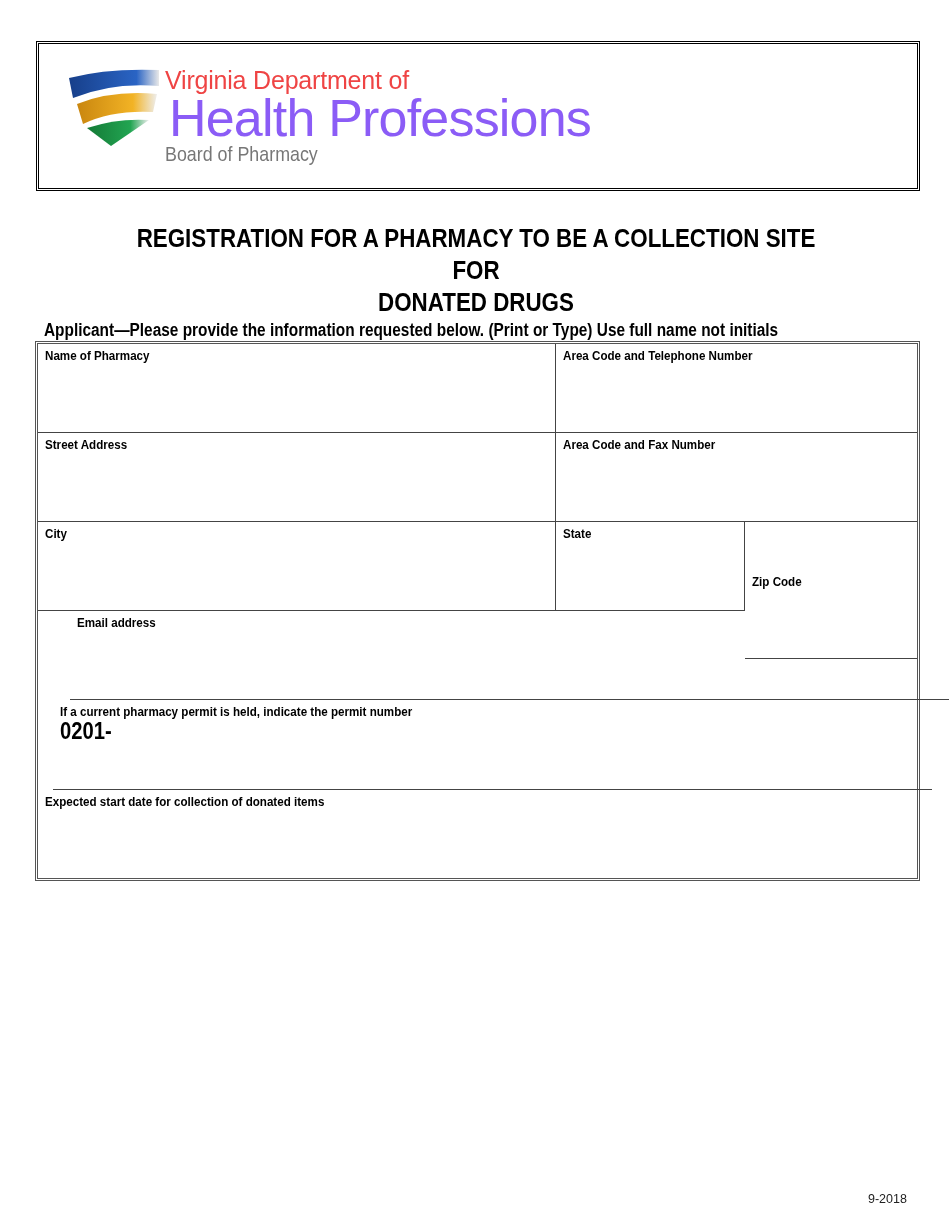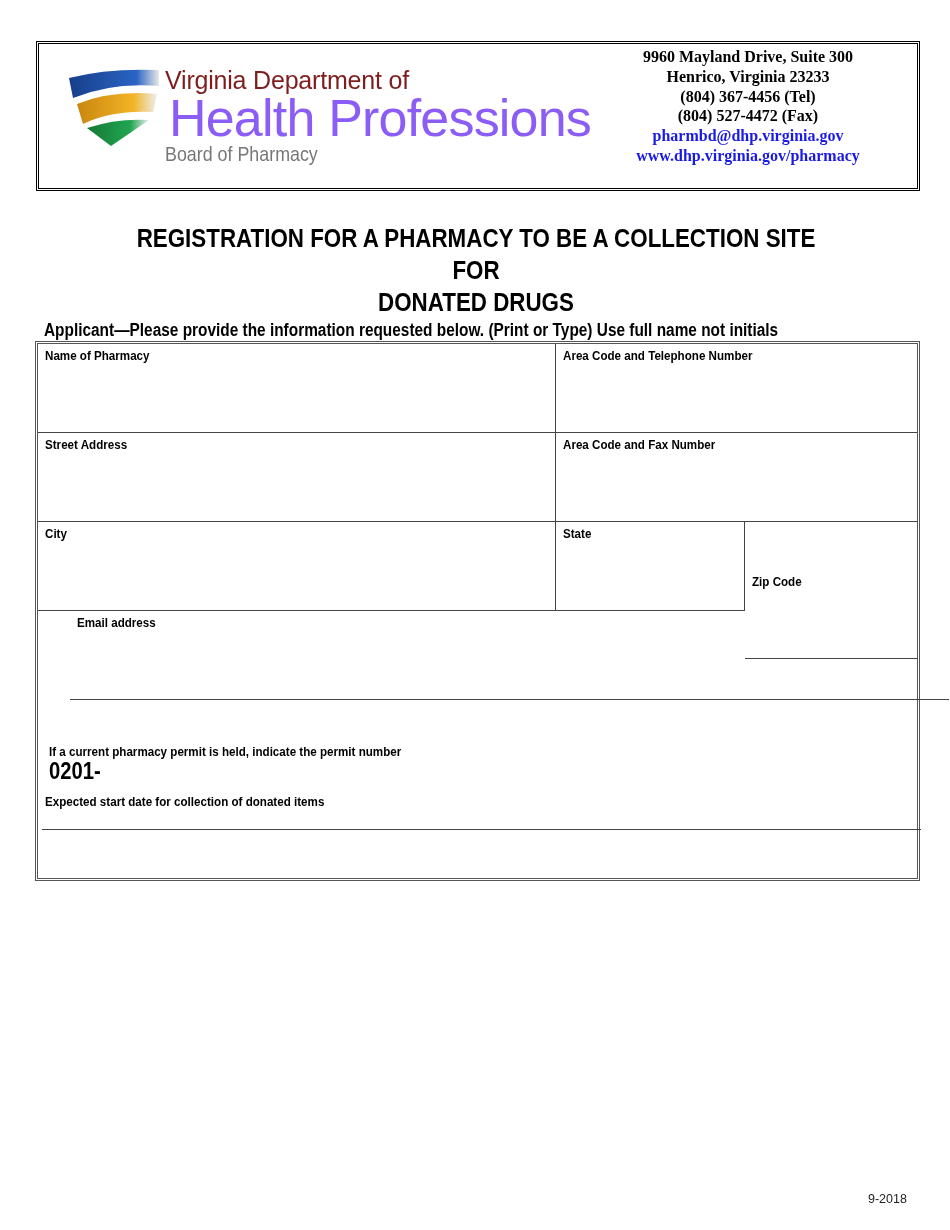--- a/index.html
+++ b/index.html
@@ -5,21 +5,21 @@
     * { box-sizing: border-box; margin: 0; padding: 0; }
     html, body { width: 950px; height: 1230px; background: #ffffff; }
     body { position: relative; font-family: "Liberation Sans", sans-serif; color: #000; }
 
     .header-box {
       position: absolute; left: 36px; top: 41px; width: 884px; height: 150px;
       border: 3px double #000;
     }
     .logo { position: absolute; left: 28px; top: 18px; width: 500px; height: 110px; }
     .logo-mark { position: absolute; left: 0; top: 2px; width: 92px; height: 82px; }
-    .logo-text-1 { position: absolute; left: 98px; top: 4px; font-size: 25px; color: #7f1d1d; letter-spacing: -0.2px; white-space: nowrap; }
+    .logo-text-1 { position: absolute; left: 98px; top: 4px; font-size: 25px; color: #ef4444; letter-spacing: -0.2px; white-space: nowrap; }
     .logo-text-2 { position: absolute; left: 102px; top: 26px; font-size: 52px; color: #8b5cf6; letter-spacing: -0.8px; white-space: nowrap; }
     .logo-text-3 { position: absolute; left: 98px; top: 80px; font-size: 21px; color: #777; white-space: nowrap; transform: scaleX(0.85); transform-origin: left; }
 
     .contact { position: absolute; right: 44px; top: 3px; width: 250px; text-align: center;
       font-family: "Liberation Serif", serif; font-weight: bold; font-size: 16px; line-height: 19.8px; }
     .contact .link { color: #1a1ae6; }
 
     .title {
       position: absolute; left: 60px; top: 222px; width: 832px; text-align: center;
       font-weight: bold; font-size: 26px; line-height: 32px; transform: scaleX(0.86); transform-origin: center;
@@ -69,28 +69,20 @@
       </defs>
       <path d="M2 14 Q40 4 92 6 L92 22 Q45 18 6 34 Z" fill="url(#gb)"></path>
       <path d="M10 40 Q45 26 90 30 L86 48 Q45 46 16 60 Z" fill="url(#gy)"></path>
       <path d="M20 64 Q50 54 82 56 L44 82 Z" fill="url(#gg)"></path>
     </svg>
     <div class="logo-text-1">Virginia Department of</div>
     <div class="logo-text-2">Health Professions</div>
     <div class="logo-text-3">Board of Pharmacy</div>
   </div>
 
-  <div class="contact">
-    <div>9960 Mayland Drive, Suite 300</div>
-    <div>Henrico, Virginia 23233</div>
-    <div>(804) 367-4456 (Tel)</div>
-    <div>(804) 527-4472 (Fax)</div>
-    <div class="link">pharmbd@dhp.virginia.gov</div>
-    <div class="link">www.dhp.virginia.gov/pharmacy</div>
-  </div>
 </div>
 
 <div class="title">
   <div>REGISTRATION FOR A PHARMACY TO BE A COLLECTION SITE FOR</div>
   <div>DONATED DRUGS</div>
 </div>
 
 <div class="instructions">Applicant—Please provide the information requested below.  (Print or Type)  Use full name not initials</div>
 
 <div class="form">
@@ -116,21 +108,21 @@
     <span class="label">State</span>
   </div>
   <div class="cell" style="left:707px;top:178px;width:172px;height:89px;border-bottom-width:1px;margin-top:48px;">
     <span class="label">Zip Code</span>
   </div>
 
   <div class="cell" style="left:0;top:267px;width:879px;height:89px;border-bottom-width:1px;margin-left:32px;">
     <span class="label">Email address</span>
   </div>
 
-  <div class="cell" style="left:4px;top:356px;width:879px;height:90px;border-bottom-width:1px;margin-top:40px;">
+  <div class="cell" style="left:15px;top:356px;width:879px;height:90px;border-bottom-width:1px;">
     <span class="label">If a current pharmacy permit is held, indicate the permit number</span>
     <span class="value">0201-</span>
   </div>
 
   <div class="cell" style="left:0;top:446px;width:879px;height:88px;">
     <span class="label">Expected start date for collection of donated items</span>
   </div>
 </div>
 
 <div class="footer-code">9-2018</div>

